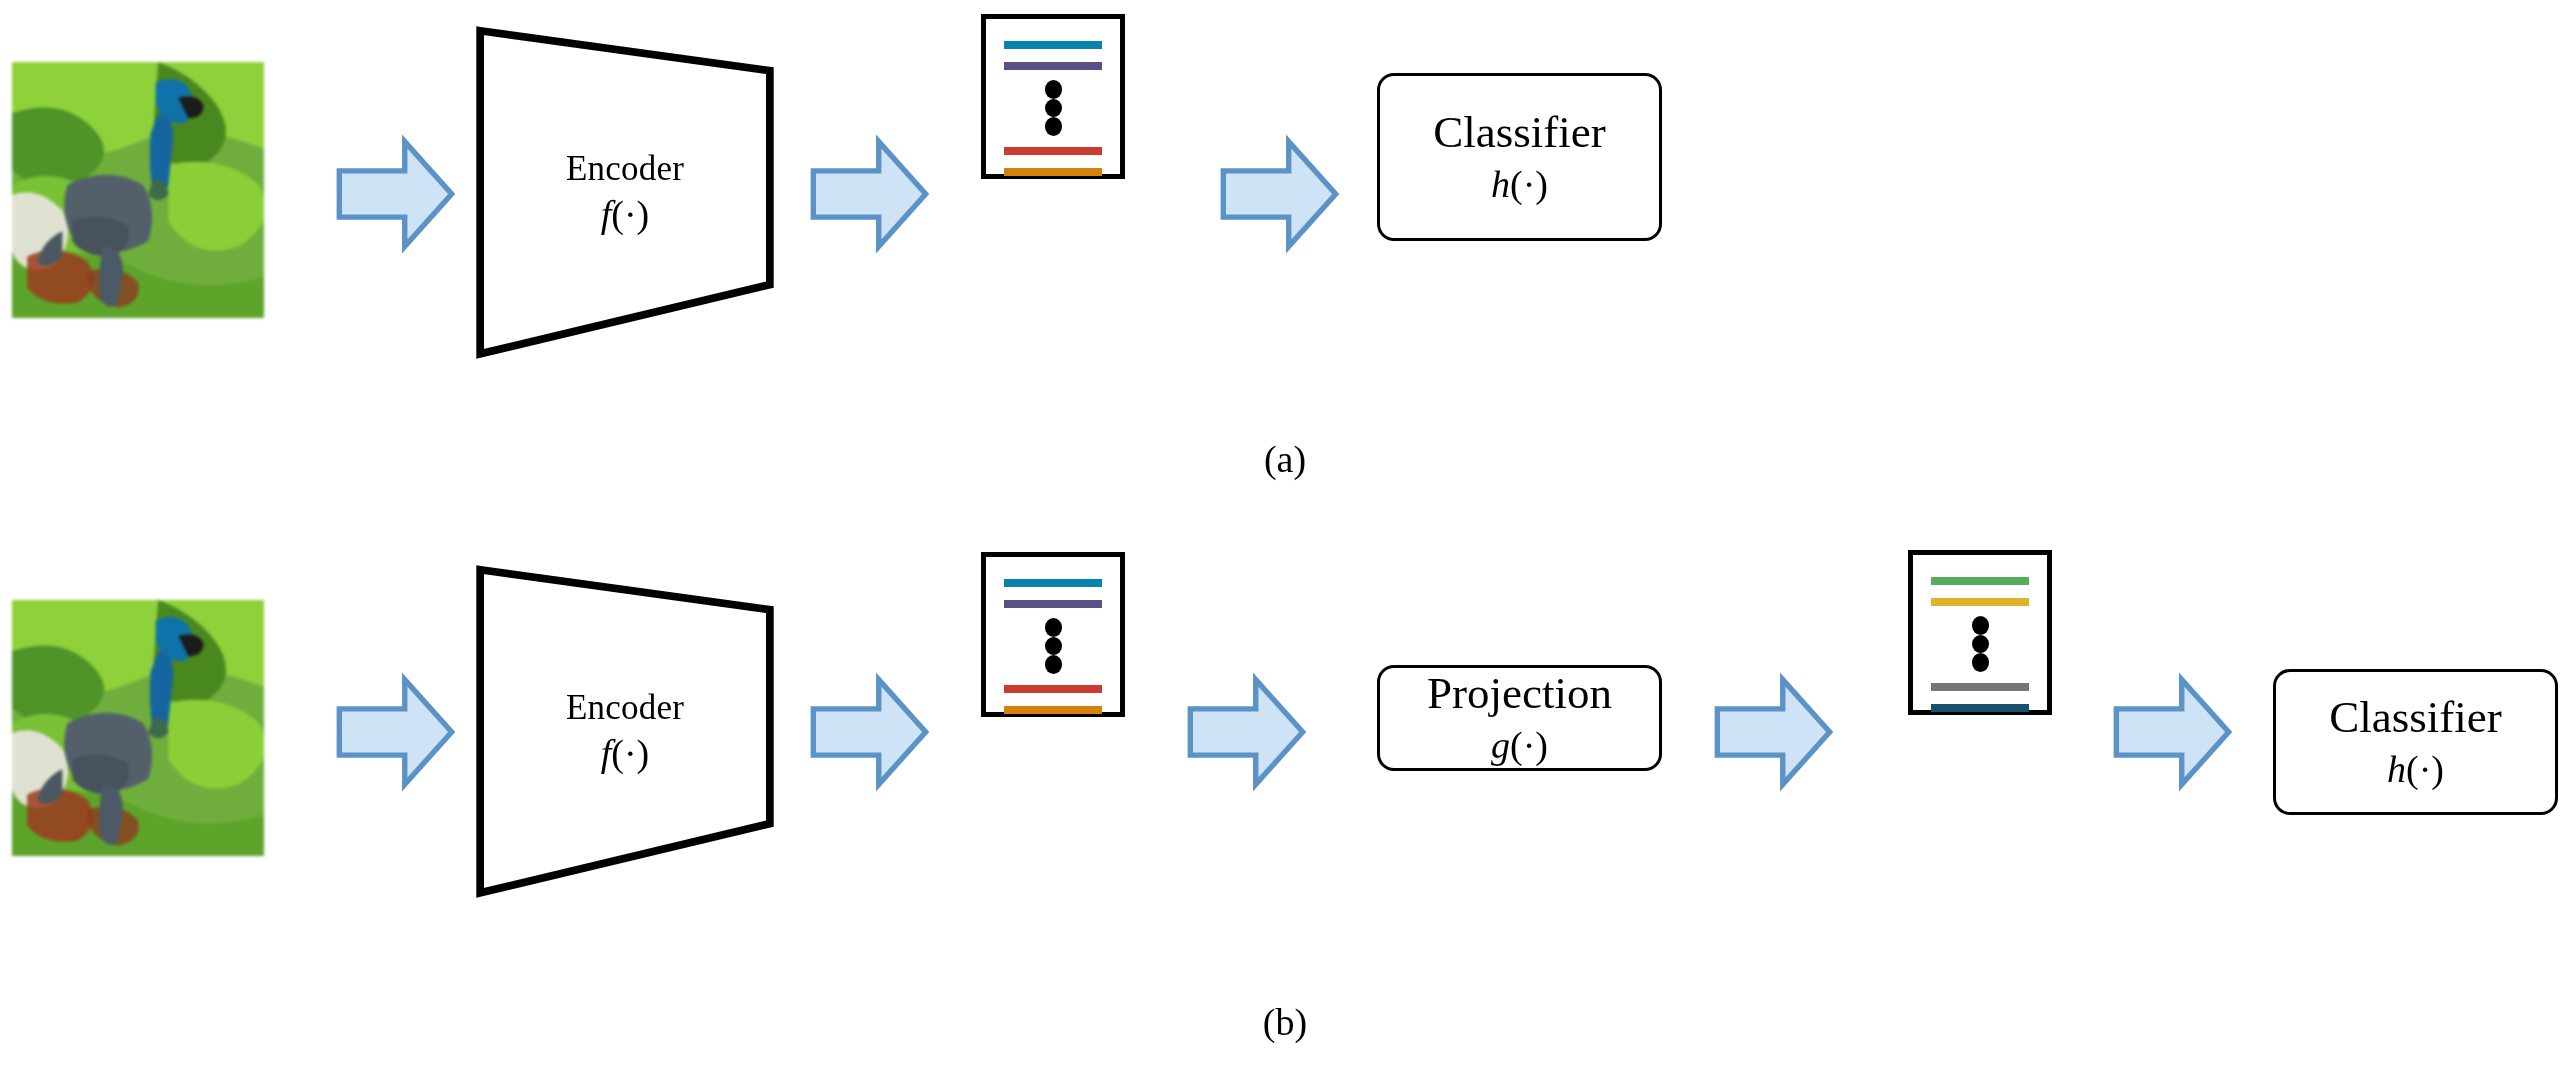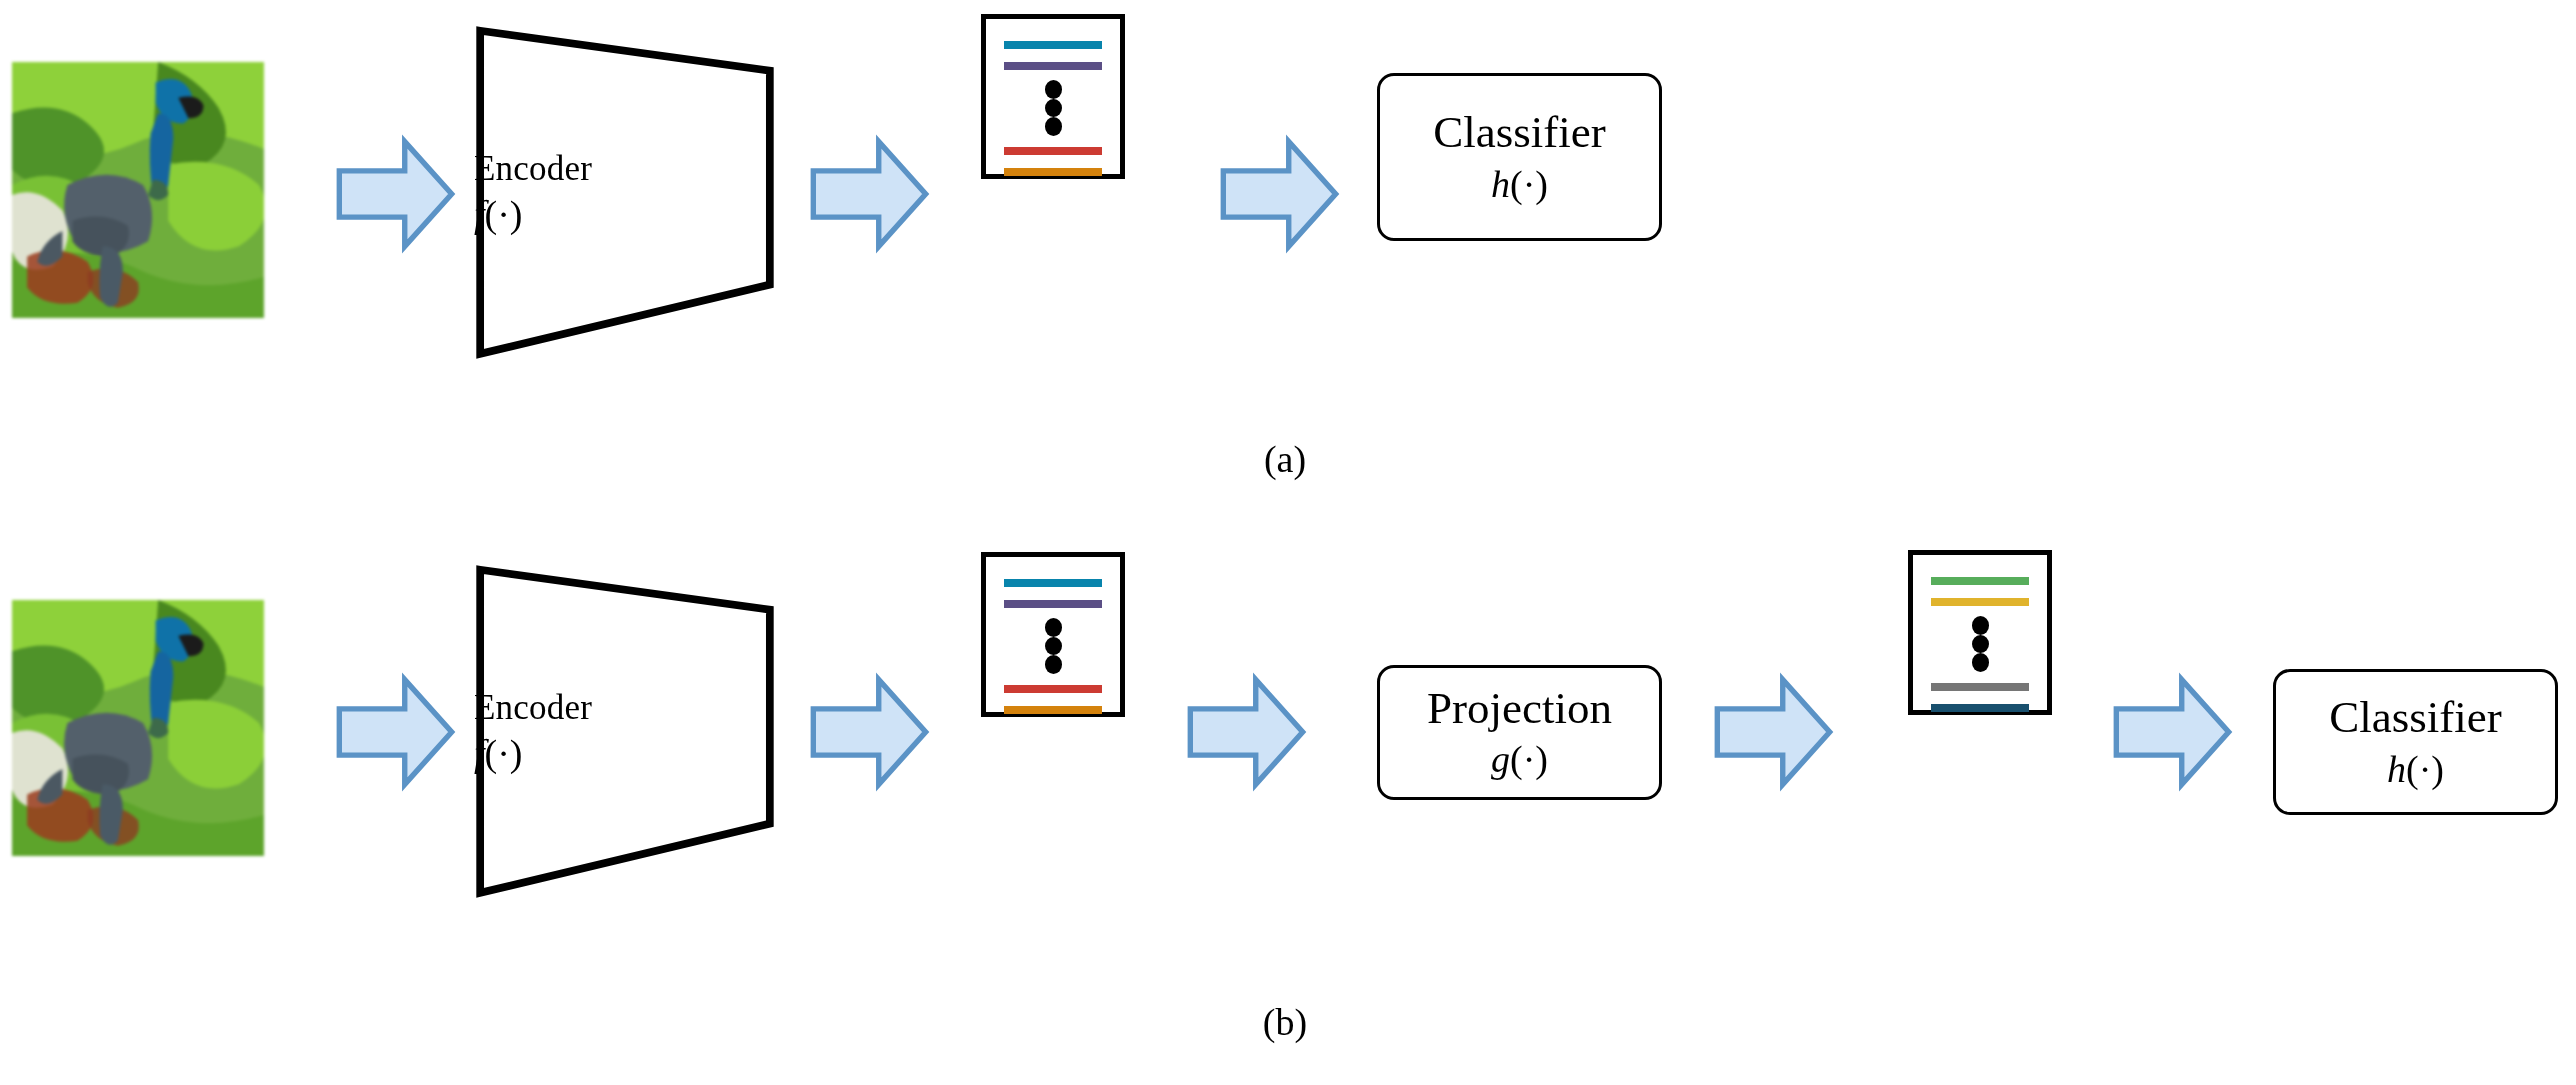--- a/index.html
+++ b/index.html
@@ -33,21 +33,21 @@
 
   
   .arrow { display: block; }
   .arrow svg { display: block; width: 100%; height: 100%; overflow: visible; }
 
   
   .trapezoid svg { display: block; width: 100%; height: 100%; overflow: visible; }
   .trap-label {
     position: absolute;
     left: 0; right: 0;
-    text-align: left;
+    text-align: center;
     line-height: 1.12;
     white-space: nowrap;
   }
   .trap-word { font-size: 35px; letter-spacing: 0.2px; }
   .trap-fn   { font-size: 38px; font-style: italic; margin-top: 4.6px; }
   .trap-fn .paren { font-style: normal; }
 
   
   .module {
     box-sizing: border-box;
@@ -231,21 +231,21 @@
     <div class="vec-cell" style="background:#fbd6d3; border-color:#cc3b32; margin-top:10.8px;"></div>
     <div class="vec-cell" style="background:#fcd29b; border-color:#d4820d; margin-top:13px;"></div>
   </div>
 
   <div class="abs arrow" style="left:1188px; top:675px; width:117px; height:114px;">
     <svg viewBox="0 0 152 148" preserveAspectRatio="none">
       <polygon points="3,44 88,44 88,6 149,74 88,142 88,104 3,104" fill="#cfe3f7" stroke="#5b93c6" stroke-width="7" stroke-linejoin="miter"></polygon>
     </svg>
   </div>
 
-  <div class="abs module" style="left:1377px; top:665px; width:285px; height:135px;">
+  <div class="abs module" style="left:1377px; top:665px; width:285px; height:106px;">
     <div class="m-word">Projection</div>
     <div class="m-fn"><span>g</span><span class="paren">(·)</span></div>
   </div>
 
   <div class="abs arrow" style="left:1715px; top:675px; width:117px; height:114px;">
     <svg viewBox="0 0 152 148" preserveAspectRatio="none">
       <polygon points="3,44 88,44 88,6 149,74 88,142 88,104 3,104" fill="#cfe3f7" stroke="#5b93c6" stroke-width="7" stroke-linejoin="miter"></polygon>
     </svg>
   </div>
 

